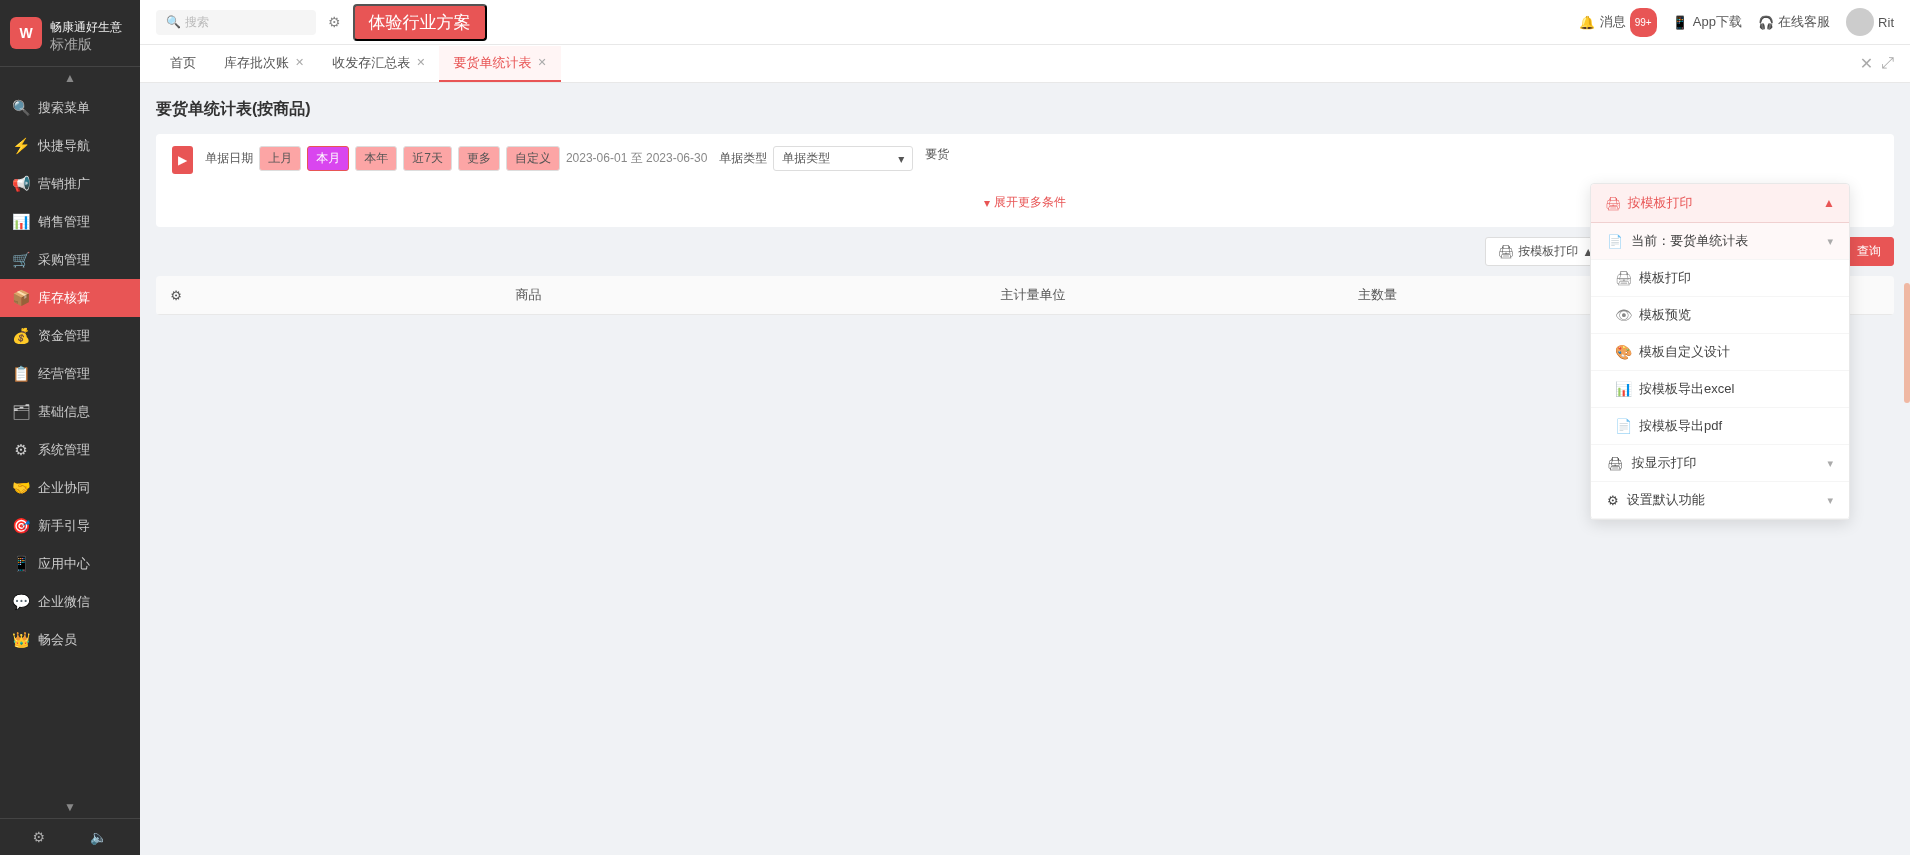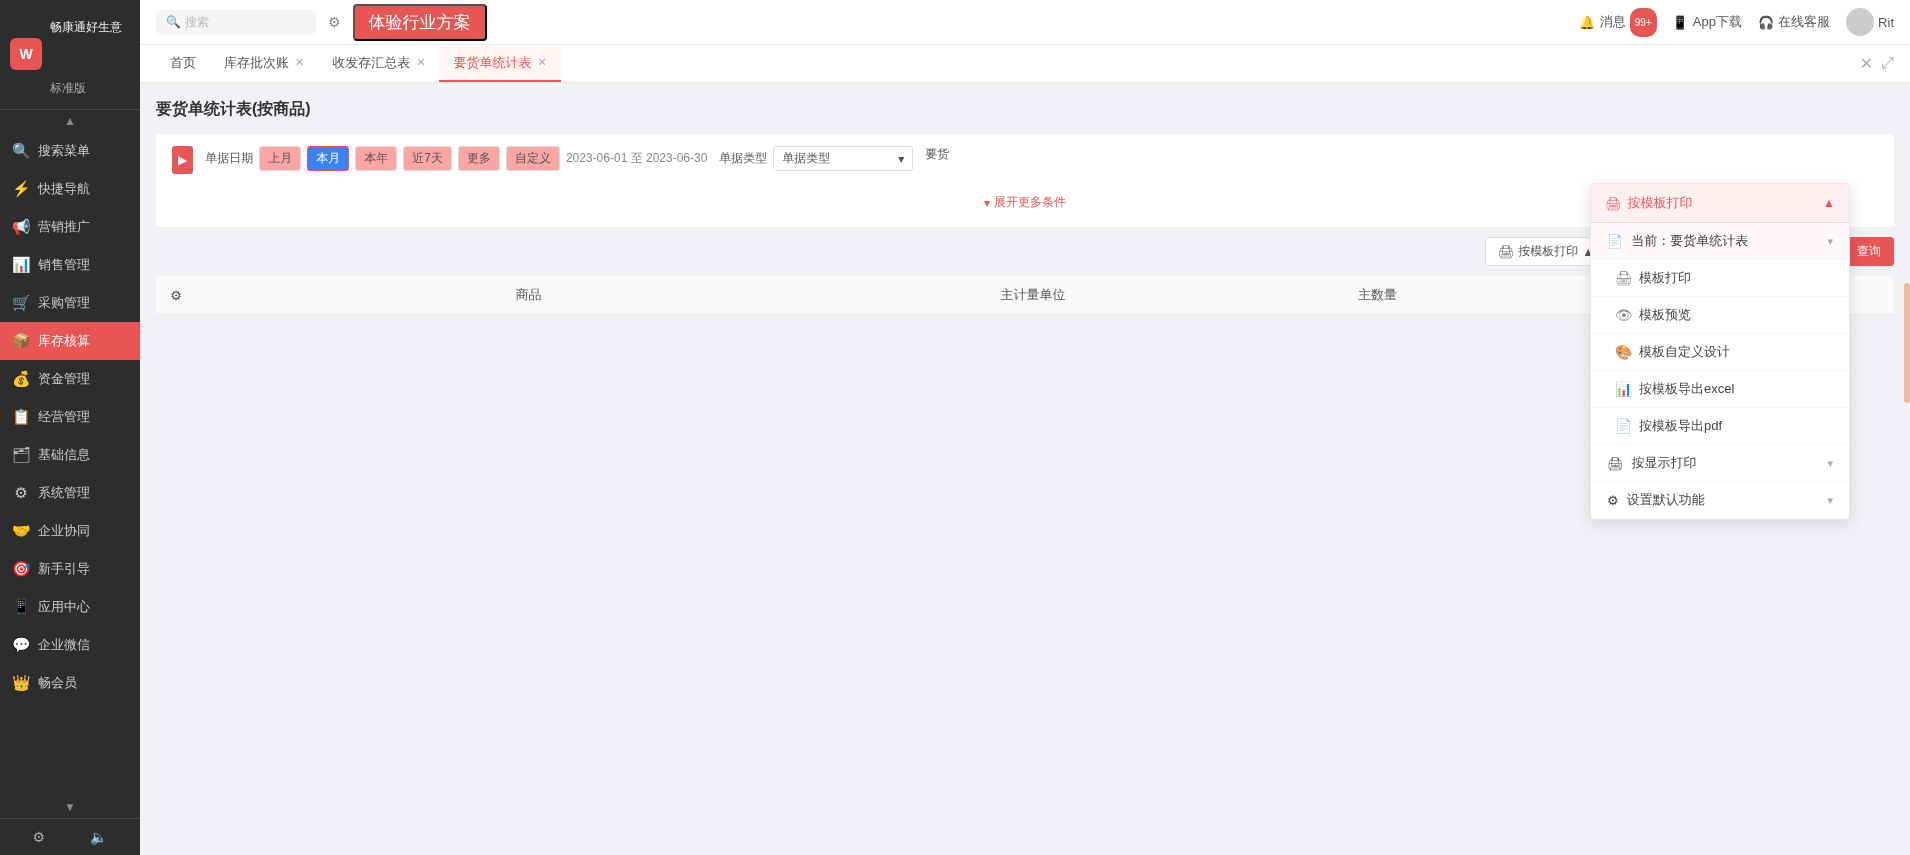--- a/index.html
+++ b/index.html
@@ -23,21 +23,21 @@
       gap: 8px;
     }
     .logo-icon {
       width: 32px; height: 32px;
       background: #e85555;
       border-radius: 6px;
       display: flex; align-items: center; justify-content: center;
       color: white; font-weight: bold; font-size: 14px;
     }
     .logo-text { font-size: 12px; color: #eee; line-height: 1.3; margin-top: 8px; }
-    .logo-badge { font-size: 12px; color: #aaa; margin-top: 44px; }
+    .logo-badge { font-size: 14px; color: #aaa; }
     .sidebar-nav { flex: 1; overflow-y: auto; }
     .nav-item {
       display: flex; align-items: center; gap: 8px;
       padding: 10px 12px;
       color: #ccc; font-size: 13px; cursor: pointer;
       position: relative;
     }
     .nav-item.active { background: #e85555; color: white; }
     .nav-item .nav-icon { font-size: 15px; width: 18px; text-align: center; }
     .sidebar-bottom {
@@ -152,21 +152,21 @@
     }
     .filter-group {
       display: flex; align-items: center; gap: 6px;
       flex-wrap: wrap;
     }
     .filter-label { color: #555; font-size: 12px; white-space: nowrap; }
     .date-btn {
       padding: 3px 8px; border: 1px solid #ddd; border-radius: 3px;
       background: #fca5a5; font-size: 12px; cursor: pointer; color: #555;
     }
-    .date-btn.active { background: #3b82f6; color: white; border-color: #e85555; }
+    .date-btn.active { background: #d946ef; color: white; border-color: #e85555; }
     .date-range { font-size: 12px; color: #888; }
     .filter-select {
       display: flex; align-items: center; gap: 4px;
       border: 1px solid #ddd; border-radius: 3px;
       padding: 3px 8px; font-size: 12px; color: #555;
       background: #fff; cursor: pointer; min-width: 140px;
     }
     .expand-more-btn {
       display: flex; align-items: center; gap: 4px;
       color: #e85555; font-size: 12px; cursor: pointer;

